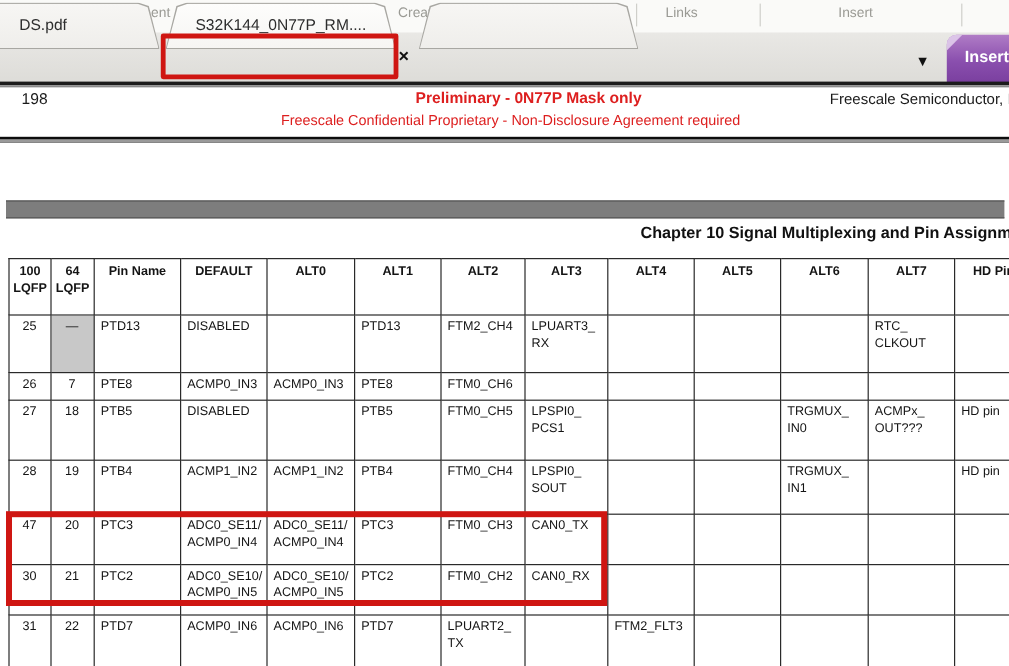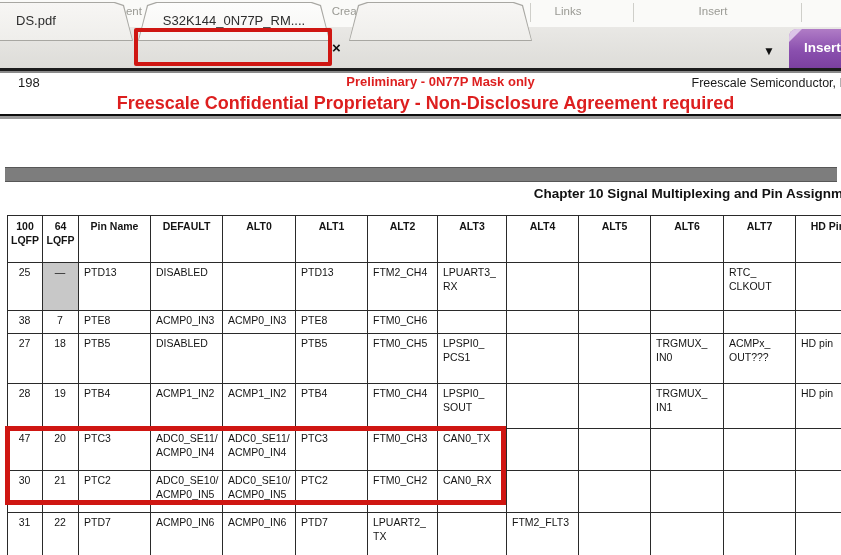--- a/index.html
+++ b/index.html
@@ -32,21 +32,21 @@
     background:linear-gradient(#b07cc6,#8a4fae 55%,#7a3f9f); border-radius:8px 0 0 0; }
   .enter-btn::before { content:""; position:absolute; left:0; top:0; width:0; height:0;
     border-top:13px solid #e5d3ef; border-right:13px solid transparent; border-radius:8px 0 0 0; opacity:.85; }
   .enter-btn .lbl { position:absolute; left:15px; top:11px; color:#ffffff; font-weight:bold; font-size:13.5px; white-space:nowrap; }
 
   
   .doc { position:absolute; left:0; top:73px; width:841px; height:482px; background:#ffffff; }
   .pageno { position:absolute; left:18px; top:2px; font-size:13px; color:#1a1a1a; }
   .hdr-red1 { position:absolute; left:40px; right:0; top:1px; text-align:center; font-size:13px; font-weight:bold; }
   .hdr-company { position:absolute; right:-2px; top:3px; font-size:12.5px; color:#1a1a1a; white-space:nowrap; }
-  .hdr-red2 { position:absolute; left:10px; right:0; top:20px; text-align:center; font-size:18px; font-weight:bold; white-space:nowrap; }
+  .hdr-red2 { position:absolute; left:10px; right:0; top:20px; text-align:center; font-size:12px; font-weight:normal; white-space:nowrap; }
   .black-rule { position:absolute; left:0; top:41px; width:841px; height:5px; background:#0d0d0d; border-bottom:3px solid #9a9a9a; }
   .gray-bar { position:absolute; left:5px; top:94px; width:832px; height:15px; background:#7d7d7d; border-top:1px solid #575757; border-bottom:1px solid #575757; }
   .chapter { position:absolute; right:-2px; top:113px; font-size:13.5px; font-weight:bold; color:#111; white-space:nowrap; }
 
   
   #pin-table { position:absolute; left:7px; top:142px; border-collapse:collapse; table-layout:fixed; background:#fff; }
   #pin-table th, #pin-table td { border:1.6px solid #2a2a2a; font-size:10.5px; vertical-align:top;
     white-space:pre-line; line-height:1.3; overflow:hidden; color:#141414; }
   #pin-table th { font-weight:bold; text-align:center; padding:4px 1px 0 1px; }
   #pin-table td { text-align:left; padding:3px 2px 0 5px; }
@@ -163,21 +163,21 @@
             <td>LPUART3_
 RX</td>
             <td></td>
             <td></td>
             <td></td>
             <td>RTC_
 CLKOUT</td>
             <td></td>
           </tr>
           <tr style="height: 23px;">
-            <td class="c-center">38</td>
+            <td class="c-center">26</td>
             <td class="c-center">7</td>
             <td>PTE8</td>
             <td>ACMP0_IN3</td>
             <td>ACMP0_IN3</td>
             <td>PTE8</td>
             <td>FTM0_CH6</td>
             <td></td>
             <td></td>
             <td></td>
             <td></td>

